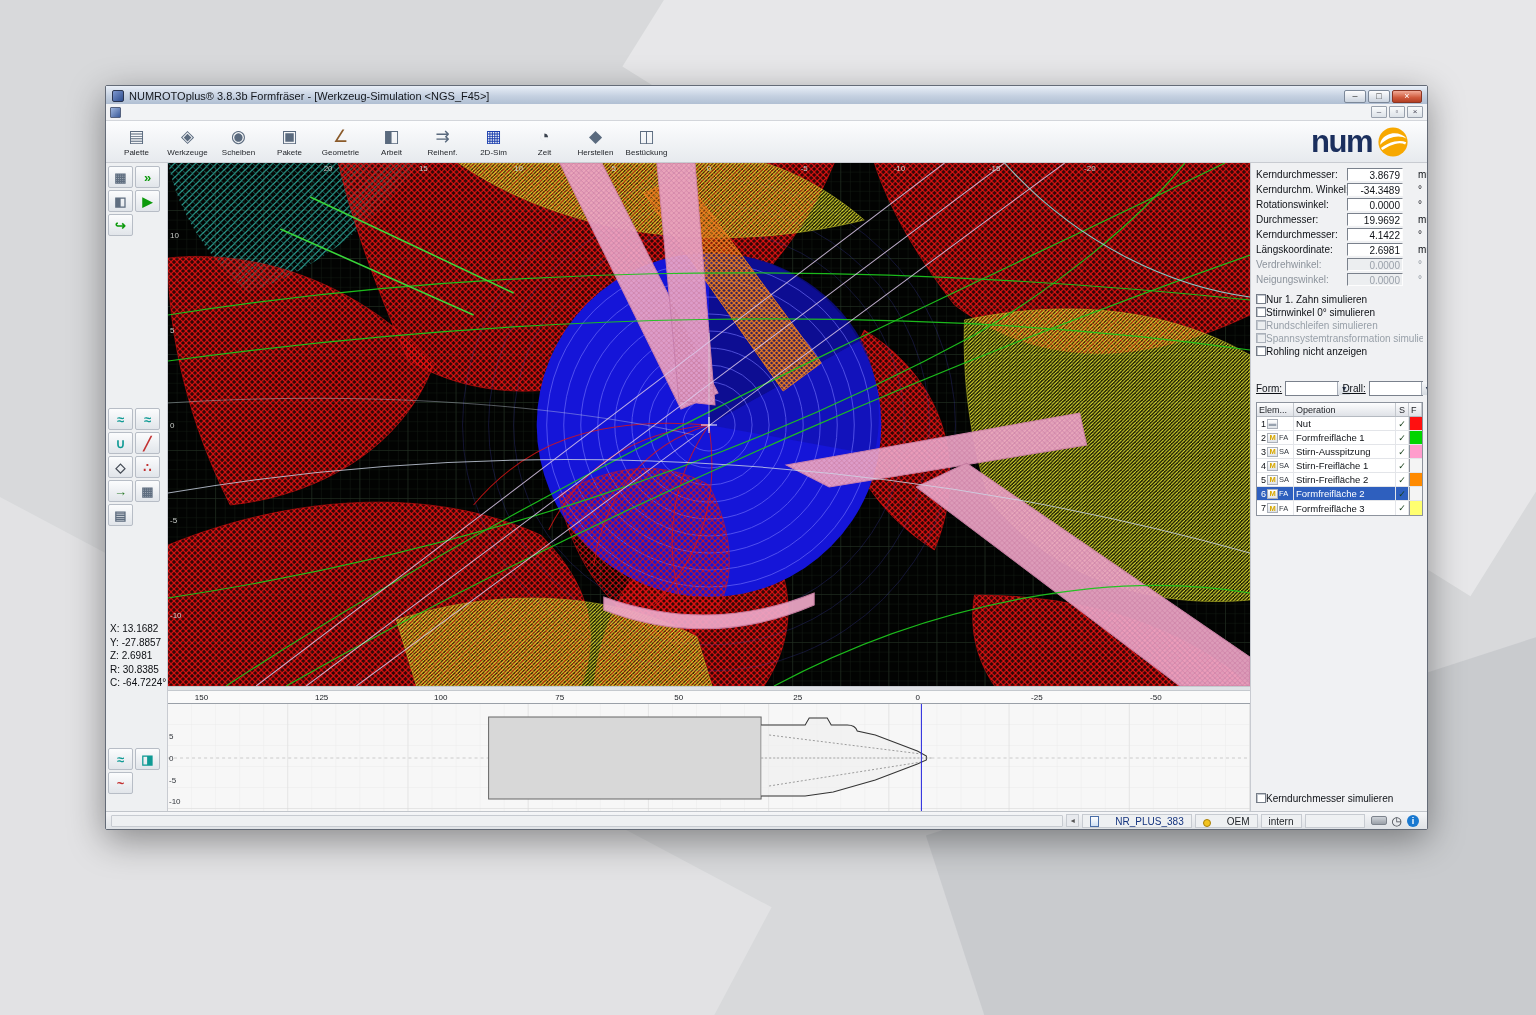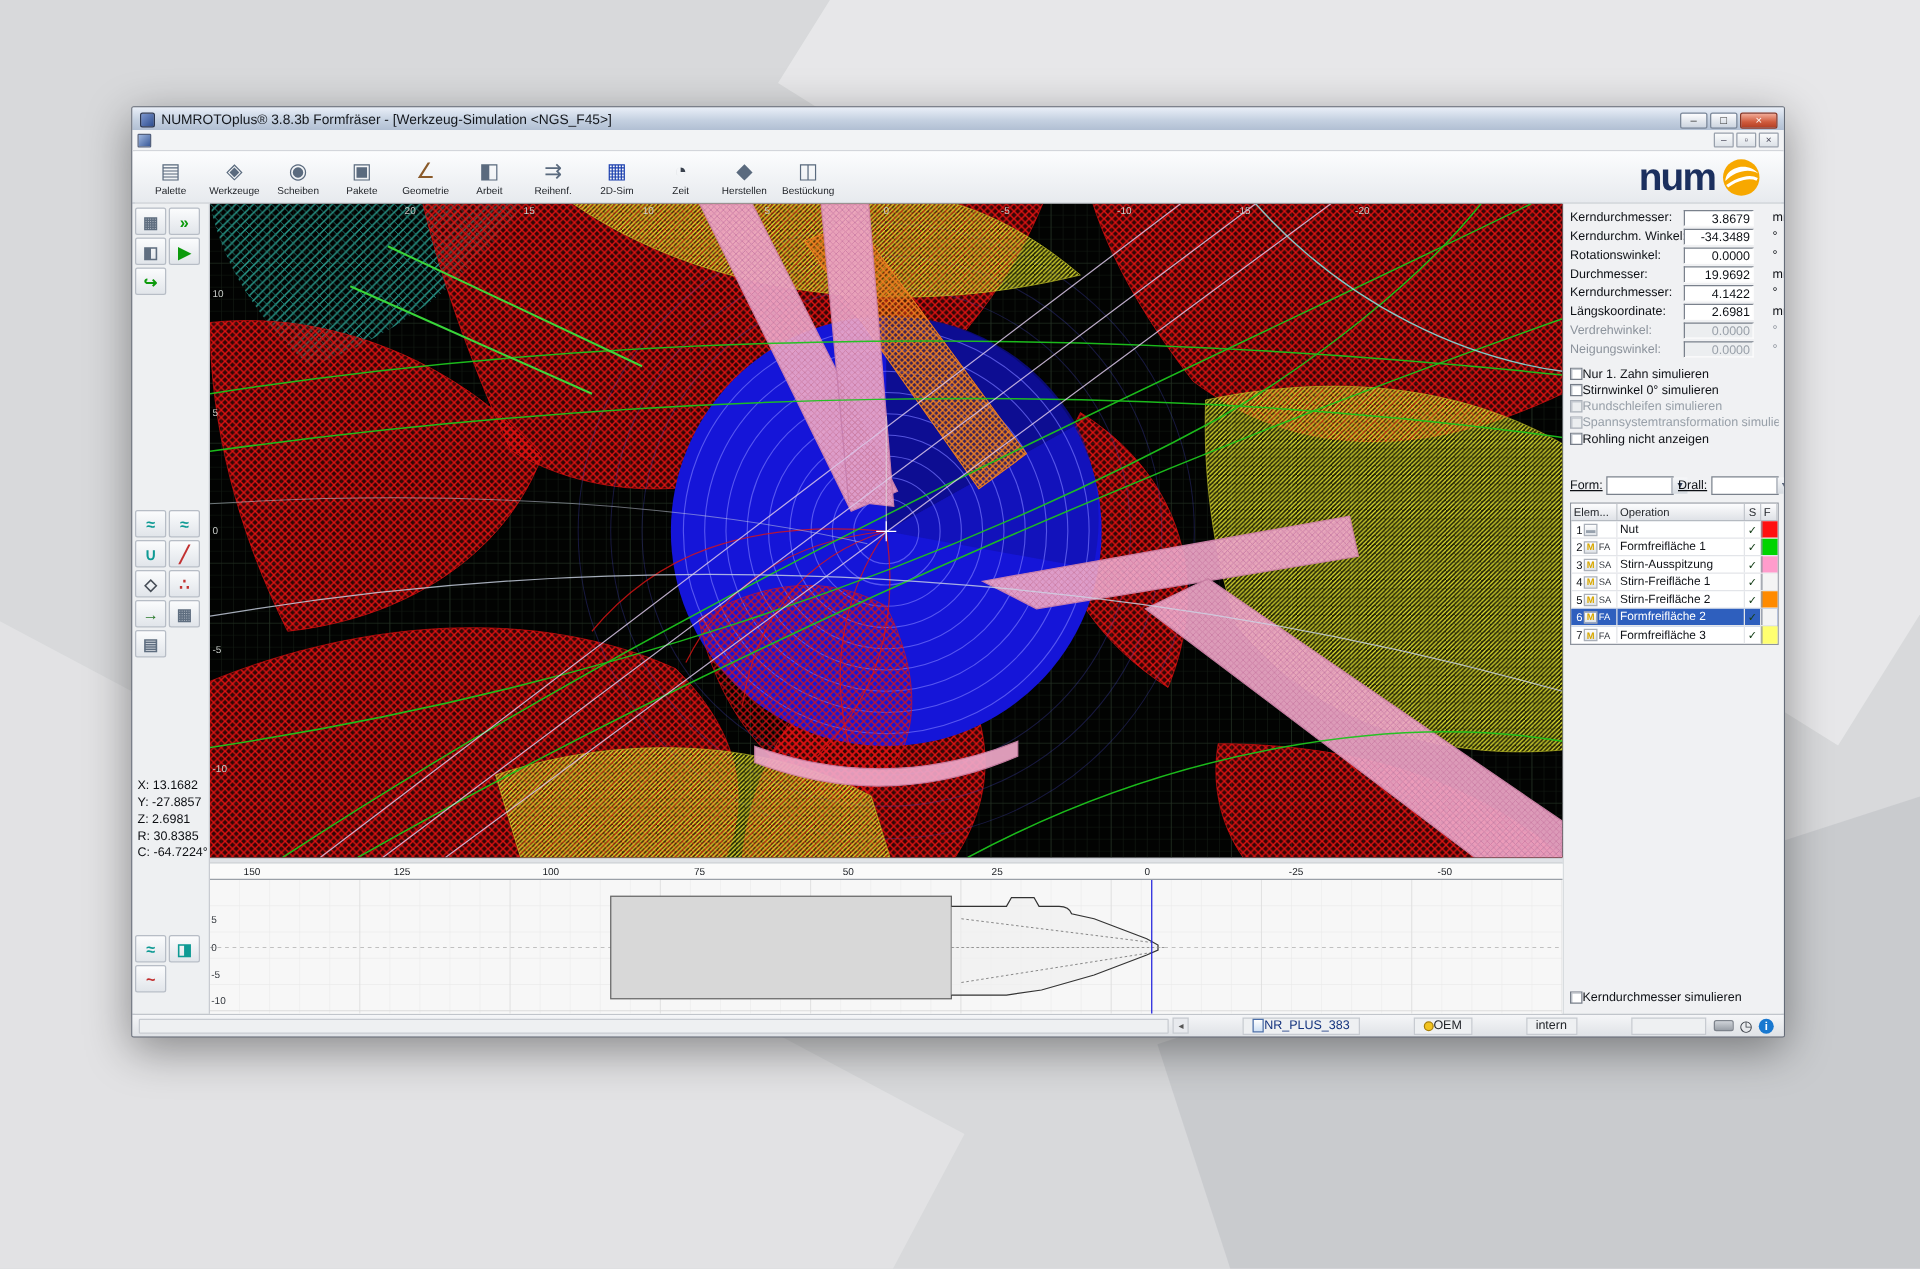--- a/index.html
+++ b/index.html
@@ -129,22 +129,22 @@
   .et-row[data-selected="true"] .row-type { color:#fff; }
 
   .kernd { margin-top:auto; margin-bottom:2px; }
 
   
   .statusbar { height:18px; background:linear-gradient(#f5f6f8,#dfe2e6); border-top:1px solid #c1c5cb;
     display:flex; align-items:center; padding:0 5px; gap:3px; font-size:10px; color:#23262b; flex:0 0 auto; }
   .sb-fill { flex:1; height:12px; border:1px solid #c7cbd1; background:#eef0f2; border-radius:1px; }
   .sb-arrow { width:13px; height:13px; border:1px solid #c7cbd1; background:#e8eaee; display:flex;
     align-items:center; justify-content:center; font-size:8px; color:#555; }
-  .sb-cell { display:flex; align-items:center; gap:0; padding:0 7px; height:14px;
-    border:1px solid #c7cbd1; background:#eef0f2; white-space:nowrap;margin-left:40px; }
+  .sb-cell { display:flex; align-items:flex-end; gap:16px; padding:0 7px; height:14px;
+    border:1px solid #c7cbd1; background:#eef0f2; white-space:nowrap; }
   .sb-doc { width:9px; height:11px; background:linear-gradient(#fff,#cfe0f4); border:1px solid #4a6ea8; flex:0 0 auto; }
   .sb-machine-text { color:#14337e; }
   .oem-dot { width:8px; height:8px; border-radius:50%; background:#f2c31f; border:1px solid #a87f08; flex:0 0 auto; }
   .sb-icons { display:flex; align-items:center; gap:5px; padding:0 3px; }
   .plug-icon { width:16px; height:9px; background:linear-gradient(#cfd3d9,#9aa0a8); border:1px solid #7d838c; border-radius:2px; }
   .watch-icon { font-size:12px; line-height:12px; color:#3a3f47; }
   .info-dot { width:12px; height:12px; border-radius:50%; background:#1878d0; color:#fff; font-size:9px;
     font-weight:bold; display:flex; align-items:center; justify-content:center; }
 </style>
 </head>

